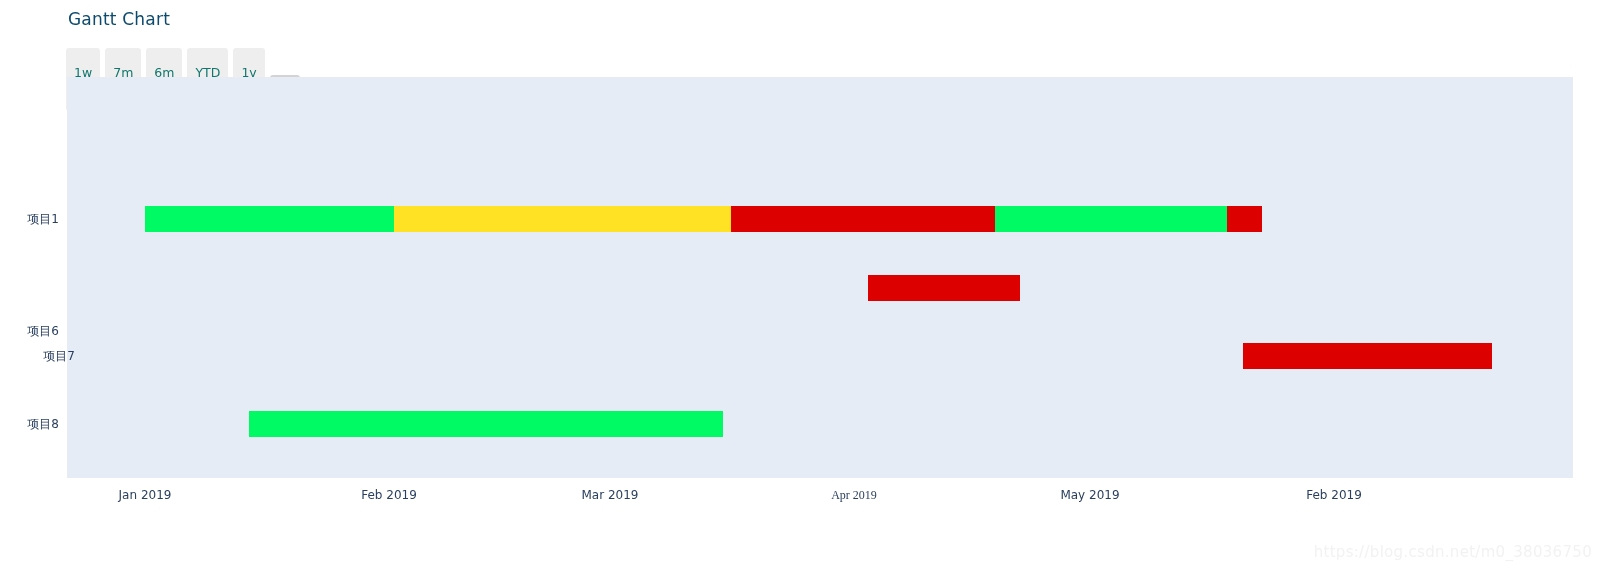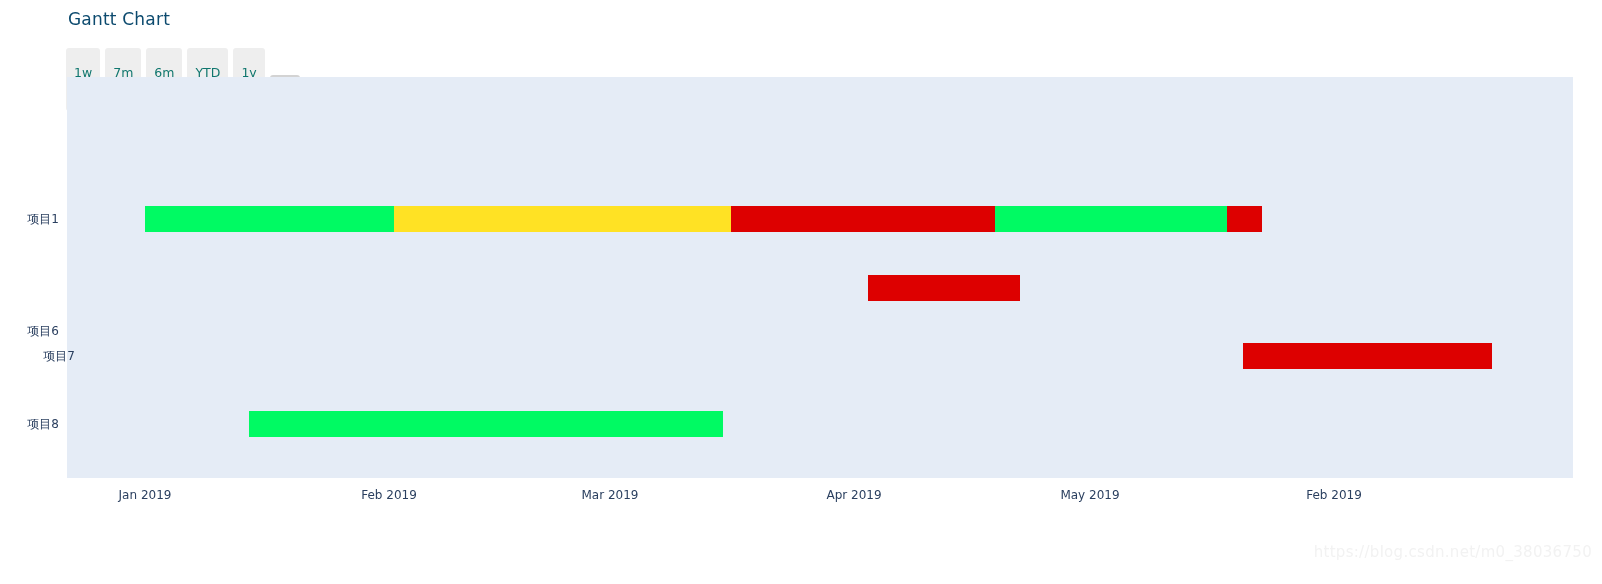--- a/index.html
+++ b/index.html
@@ -150,18 +150,18 @@
     <div class="ytick" style="top: 219px;">项目1</div>
     <div class="ytick" style="top: 288px; margin-top: 43px;">项目6</div>
     <div class="ytick" style="top: 356px; padding-left: 16px;">项目7</div>
     <div class="ytick" style="top: 424px;">项目8</div>
   </div>
 
 <div id="x-axis-labels">
     <div class="xtick" style="left: 145px;">Jan 2019</div>
     <div class="xtick" style="left: 389px;">Feb 2019</div>
     <div class="xtick" style="left: 610px;">Mar 2019</div>
-    <div class="xtick" style="left: 854px;">Apr 2019</div>
+    <div class="xtick" style="left: 854px; font-family: Liberation Serif, serif;">Apr 2019</div>
     <div class="xtick" style="left: 1090px;">May 2019</div>
     <div class="xtick" style="left: 1334px;">Feb 2019</div>
   </div>
 
 <div id="watermark">https://blog.csdn.net/m0_38036750</div>
 
 </body></html>

